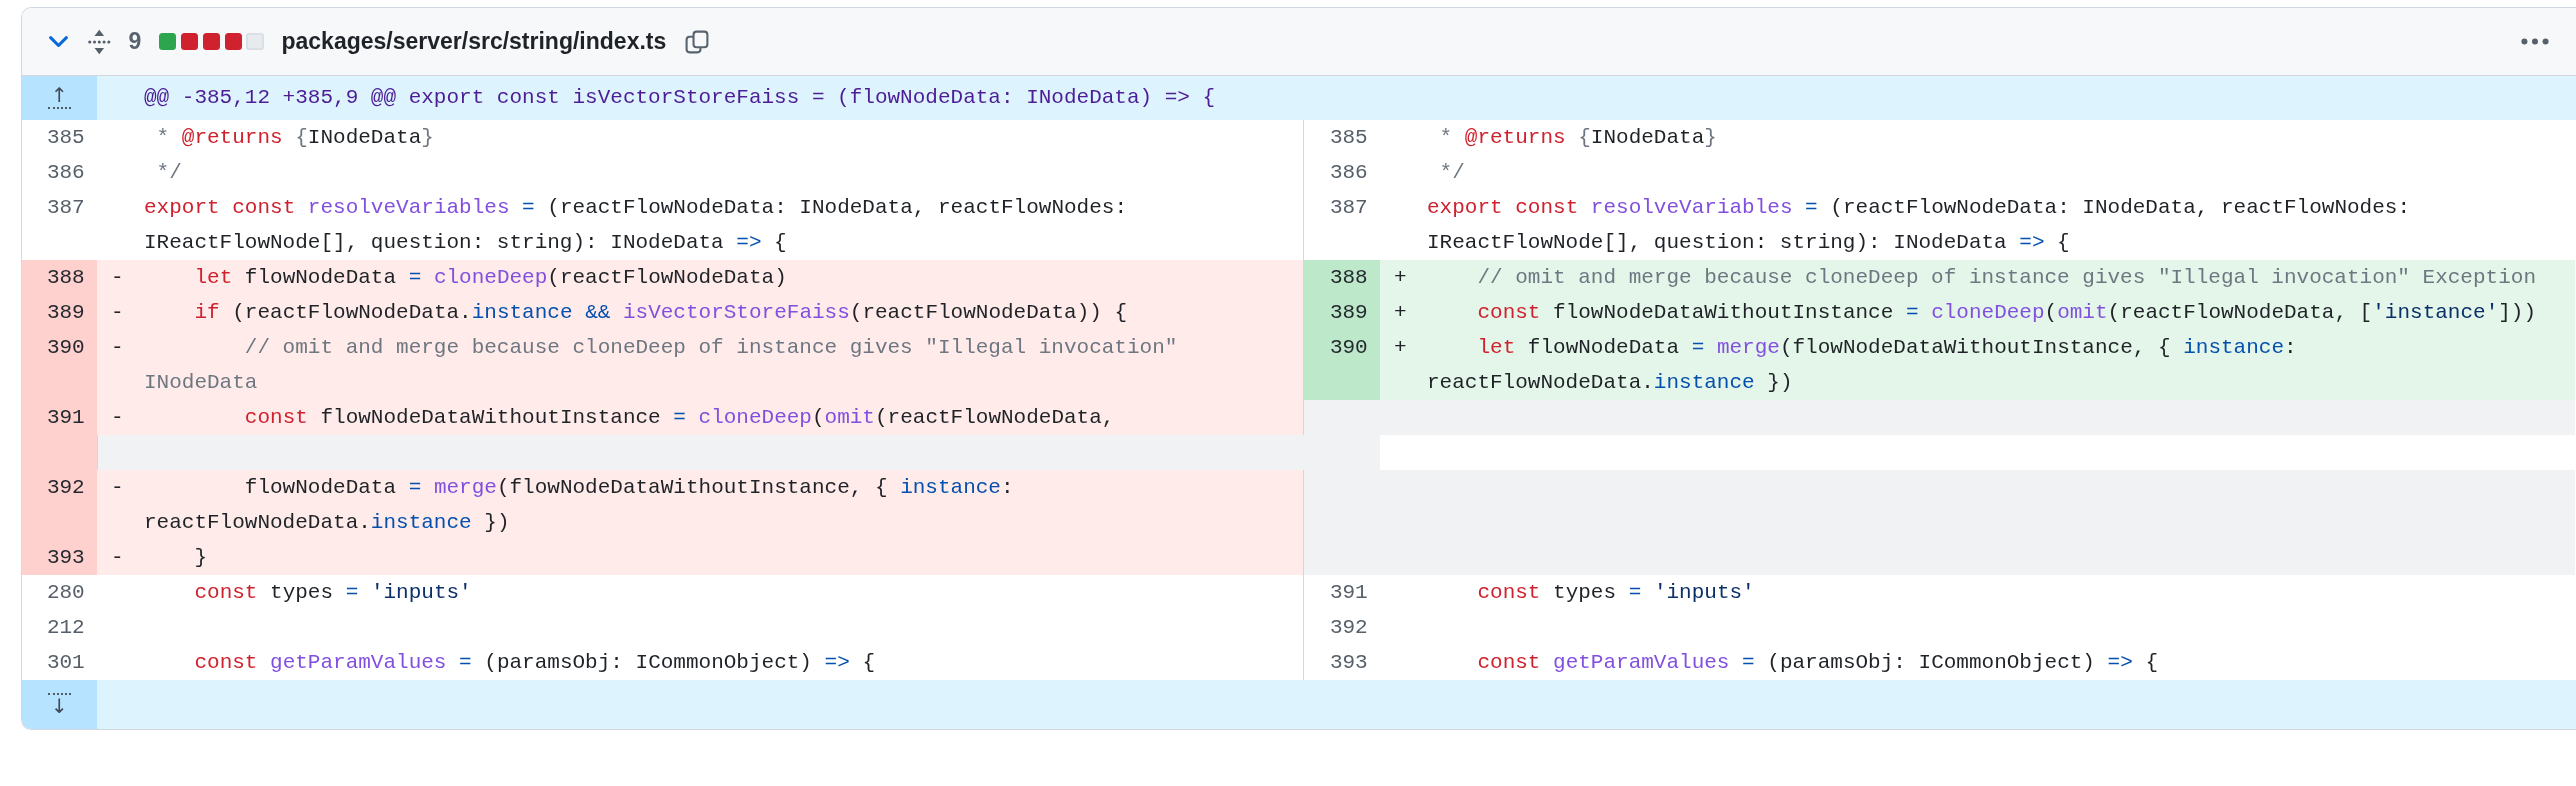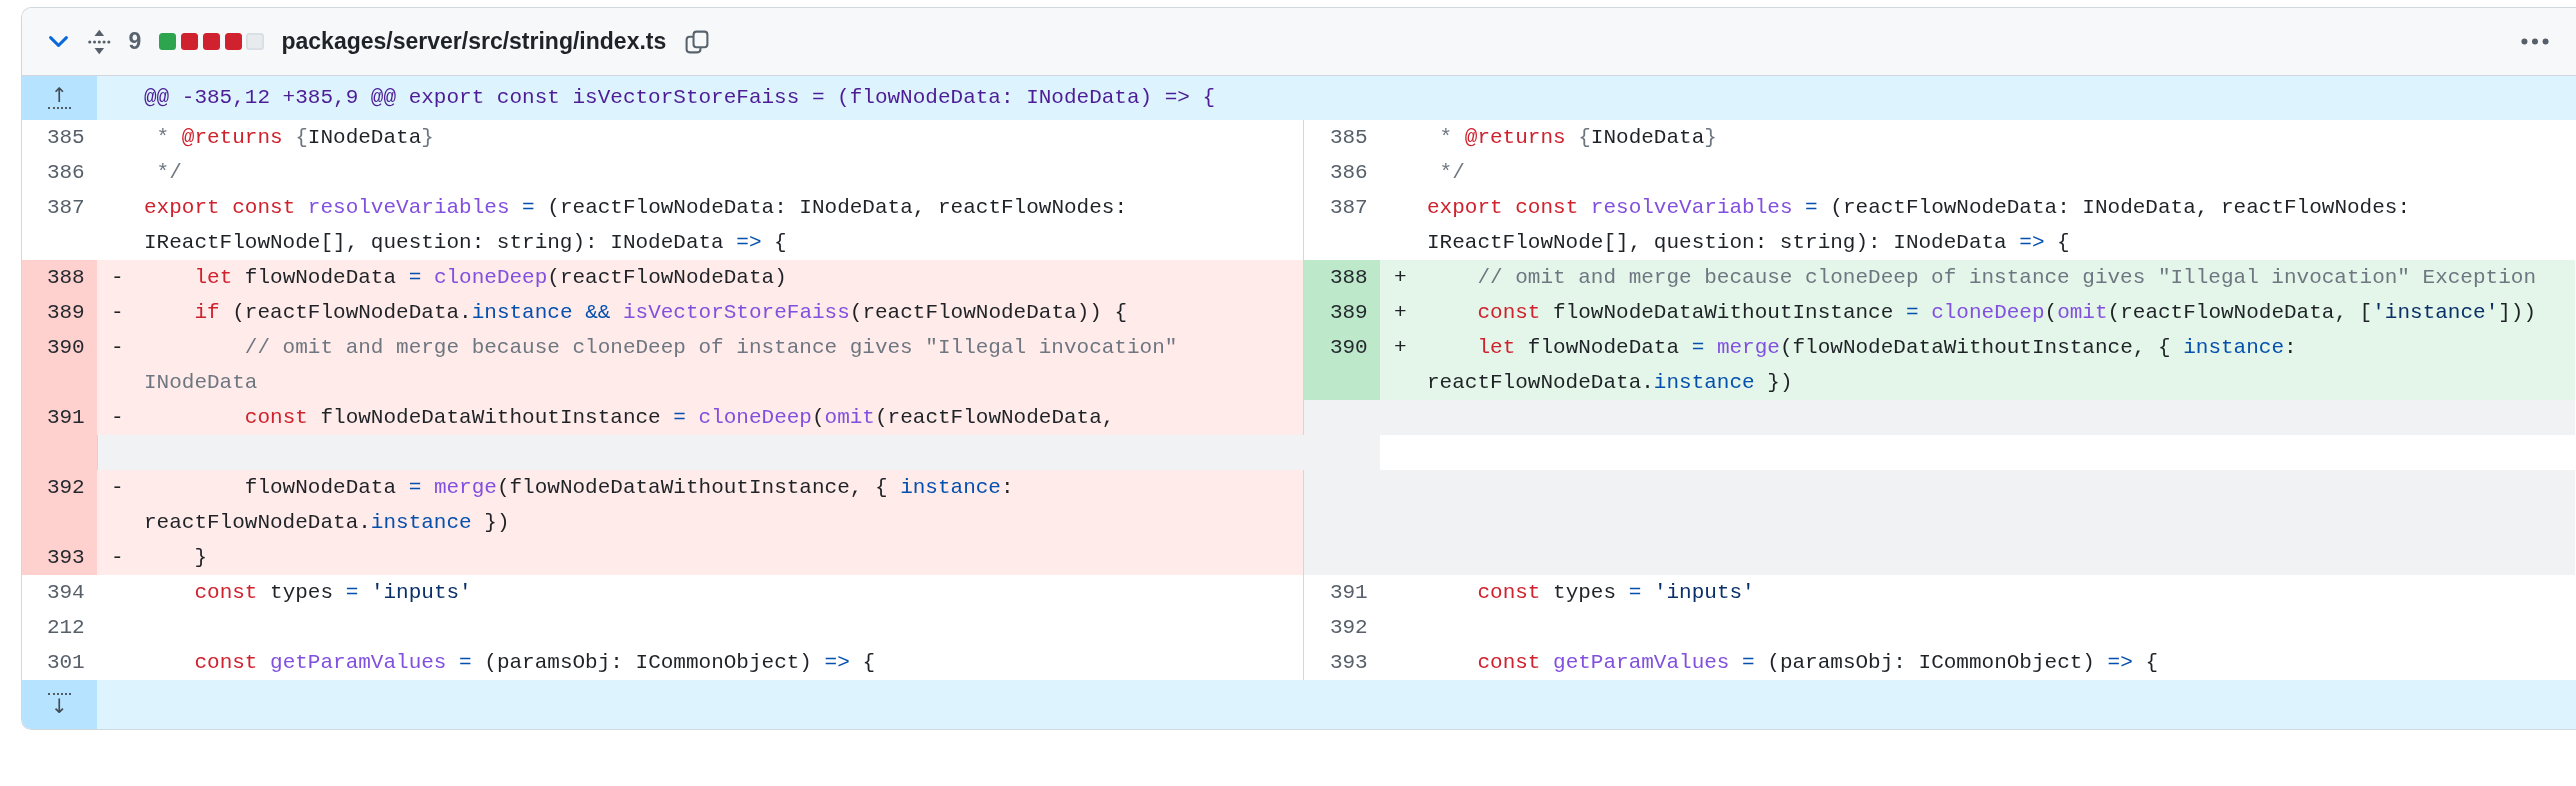--- a/index.html
+++ b/index.html
@@ -188,21 +188,21 @@
         <div class="numcell rside t-fill"></div>
         <div class="codecell t-fill"><span class="ctext"></span></div>
       </div>
       <div class="drow">
         <div class="numcell lside t-del">393</div>
         <div class="codecell t-del"><span class="marker">-</span><span class="ctext"><span style="color: rgb(31, 35, 40);">    }</span></span></div>
         <div class="numcell rside t-fill"></div>
         <div class="codecell t-fill"><span class="ctext"></span></div>
       </div>
       <div class="drow">
-        <div class="numcell lside t-ctx">394</div>
+        <div class="numcell lside t-ctx">280</div>
         <div class="codecell t-ctx"><span class="ctext"><span style="color: rgb(31, 35, 40);">    </span><span style="color: rgb(207, 34, 46);">const</span><span style="color: rgb(31, 35, 40);"> types </span><span style="color: rgb(5, 80, 174);">=</span><span style="color: rgb(31, 35, 40);"> </span><span style="color: rgb(10, 48, 105);">'inputs'</span></span></div>
         <div class="numcell rside t-ctx">391</div>
         <div class="codecell t-ctx"><span class="ctext"><span style="color: rgb(31, 35, 40);">    </span><span style="color: rgb(207, 34, 46);">const</span><span style="color: rgb(31, 35, 40);"> types </span><span style="color: rgb(5, 80, 174);">=</span><span style="color: rgb(31, 35, 40);"> </span><span style="color: rgb(10, 48, 105);">'inputs'</span></span></div>
       </div>
       <div class="drow">
         <div class="numcell lside t-ctx">212</div>
         <div class="codecell t-ctx"><span class="ctext"></span></div>
         <div class="numcell rside t-ctx">392</div>
         <div class="codecell t-ctx"><span class="ctext"></span></div>
       </div>

